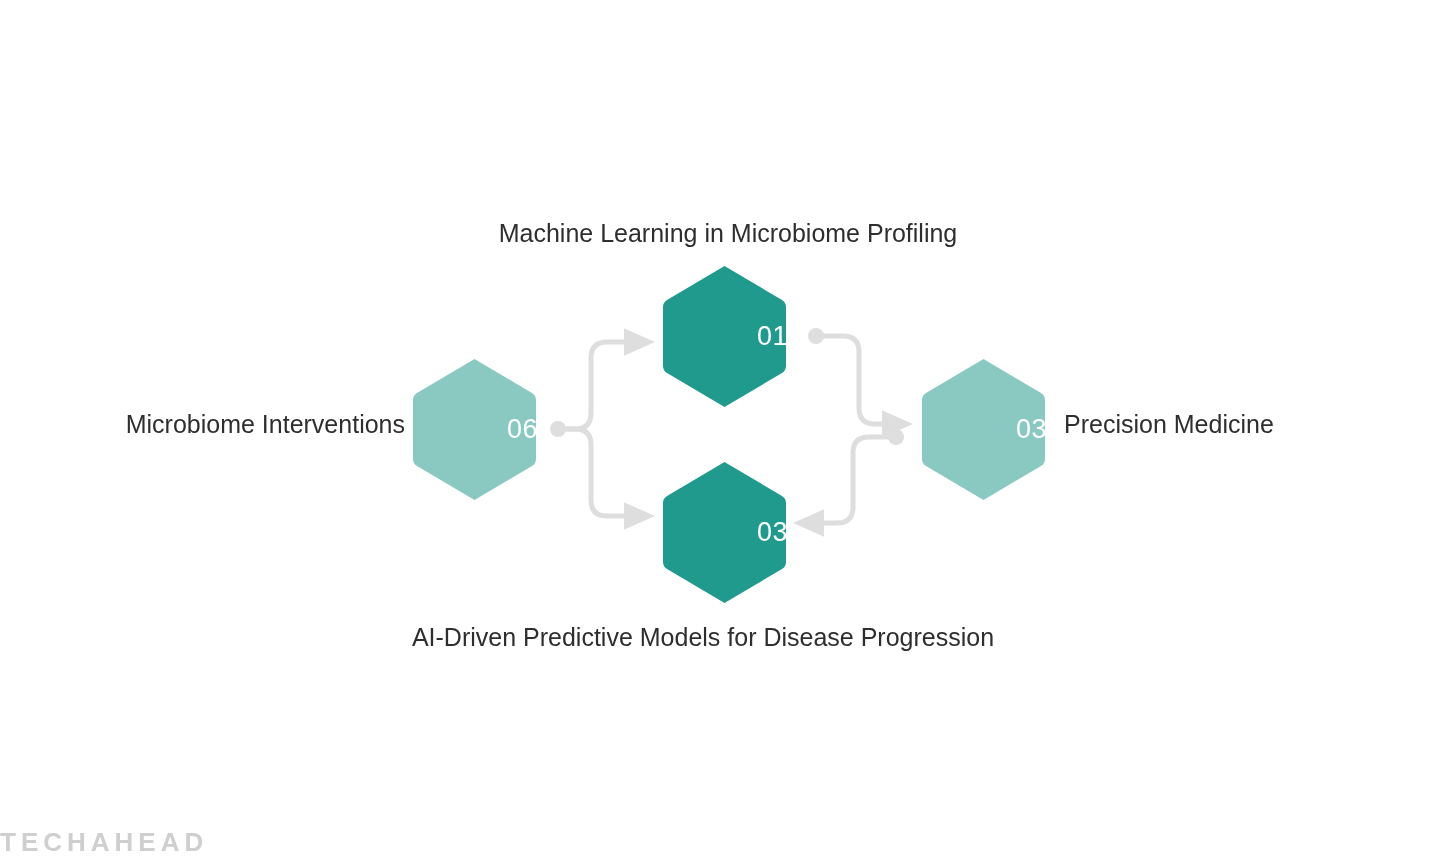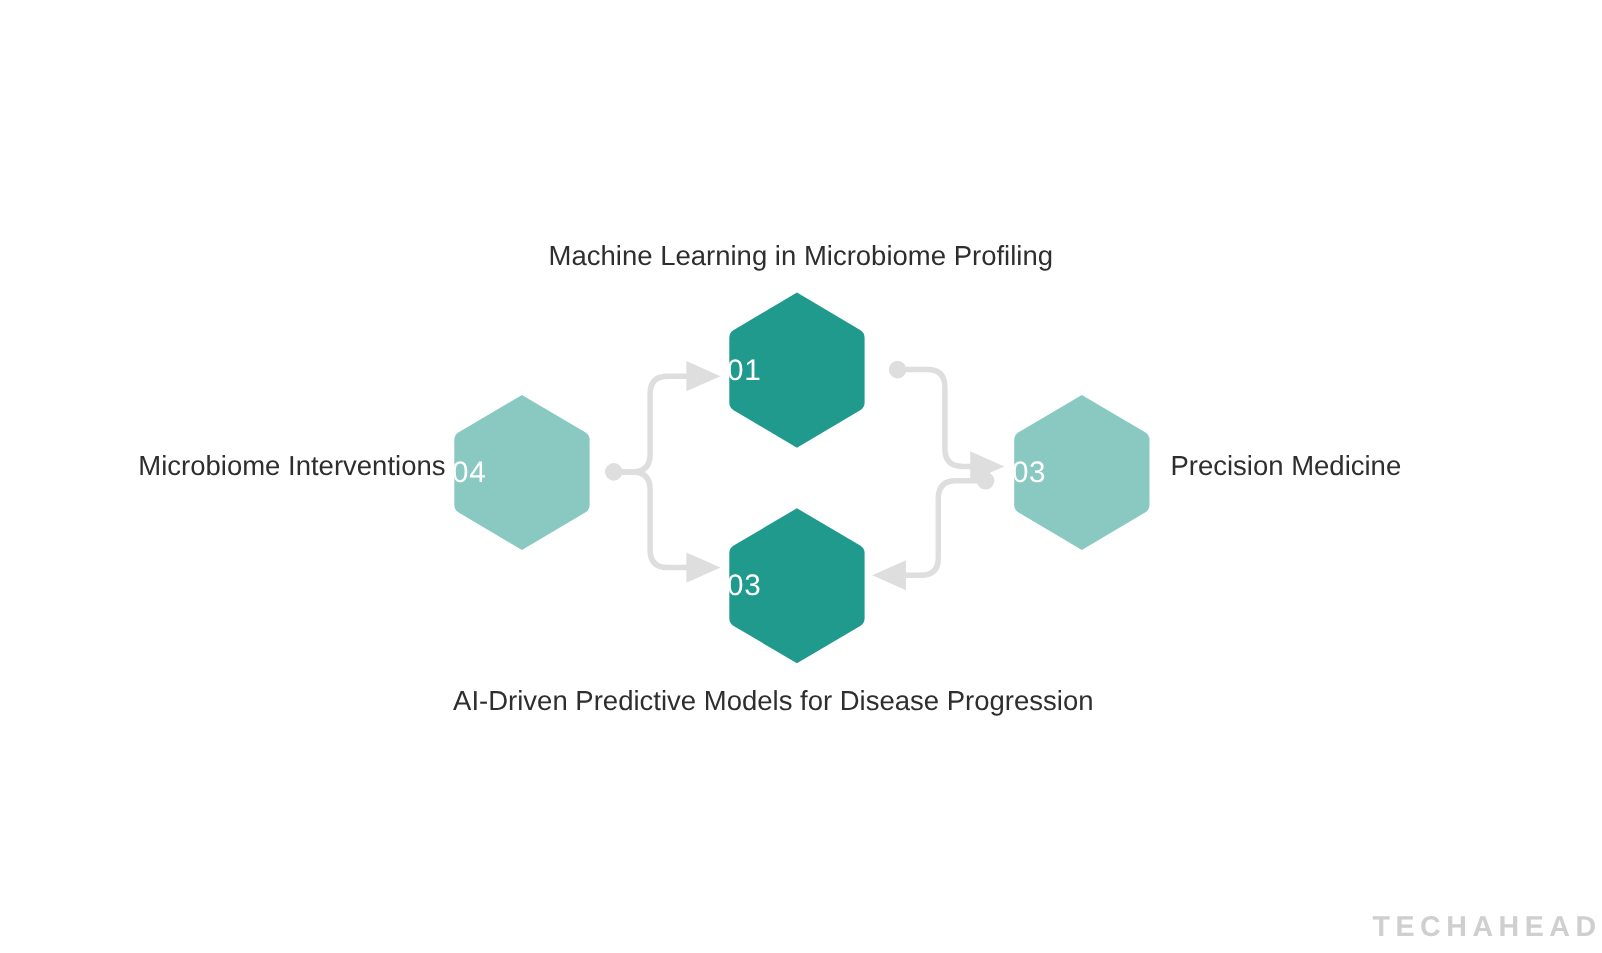--- a/index.html
+++ b/index.html
@@ -32,21 +32,21 @@
     width: 1456px;
     height: 866px;
     pointer-events: none;
   }
 
   
   .hex {
     position: absolute;
     display: flex;
     align-items: center;
-    justify-content: flex-start;
+    justify-content: flex-end;
   }
   .hex svg {
     position: absolute;
     left: 0;
     top: 0;
     overflow: visible;
   }
   .hex-num {
     position: relative;
     color: #ffffff;
@@ -88,21 +88,21 @@
     left: 1064px; top: 409px;
     text-align: left;
   }
 
   
   #watermark {
     position: absolute;
     left: 0;
     bottom: 8px;
     width: 1456px;
-    text-align: right;
+    text-align: left;
     color: #cfcfcf;
     font-size: 26px;
     font-weight: 700;
     letter-spacing: 5px;
     font-family: "Liberation Sans", sans-serif;
   }
 </style>
 </head>
 <body>
 
@@ -151,21 +151,21 @@
     <svg width="127" height="145" viewBox="0 0 127 145">
       <path d="M 63.5 2 L 121 36 Q 125 38.5 125 43 L 125 102 Q 125 106.5 121 109 L 63.5 143 L 6 109 Q 2 106.5 2 102 L 2 43 Q 2 38.5 6 36 Z" fill="#219a8e"></path>
     </svg>
     <span class="hex-num">03</span>
   </div>
 
   <div class="hex" id="hex-04">
     <svg width="127" height="145" viewBox="0 0 127 145">
       <path d="M 63.5 2 L 121 36 Q 125 38.5 125 43 L 125 102 Q 125 106.5 121 109 L 63.5 143 L 6 109 Q 2 106.5 2 102 L 2 43 Q 2 38.5 6 36 Z" fill="#8ac9c2"></path>
     </svg>
-    <span class="hex-num">04</span>
+    <span class="hex-num">06</span>
   </div>
 
   <div class="label" id="label-01">Machine Learning in Microbiome Profiling</div>
   <div class="label" id="label-02">Precision Medicine</div>
   <div class="label" id="label-03">AI-Driven Predictive Models for Disease Progression</div>
   <div class="label" id="label-04">Microbiome Interventions</div>
 
   <div id="watermark">TECHAHEAD</div>
 
 </div>

